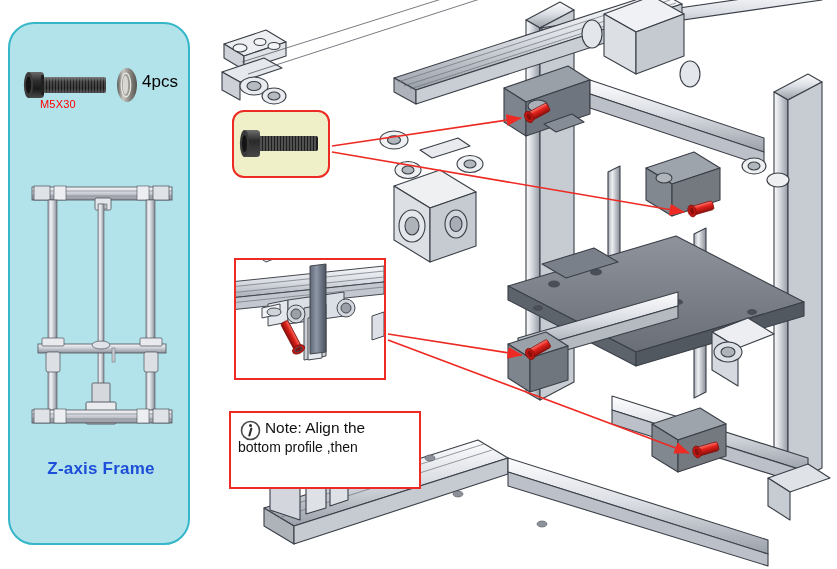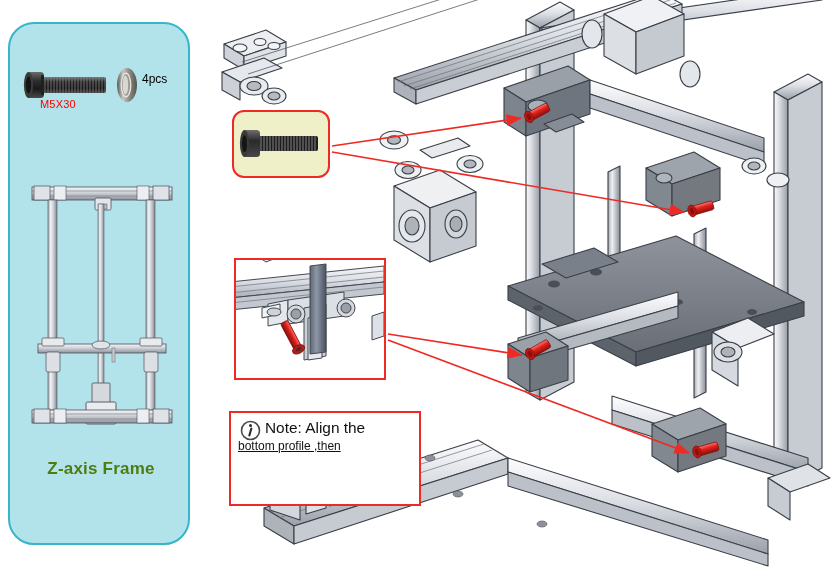--- a/index.html
+++ b/index.html
@@ -44,37 +44,37 @@
     white-space: nowrap;
   }
   #washer-art {
     position: absolute;
     left: 104px; top: 14px;
     width: 26px; height: 38px;
   }
   #pcs-label {
     position: absolute;
     left: 132px; top: 20px;
-    font-size: 12px;
+    font-size: 17px;
     color: #000;
     white-space: nowrap;
   }
   #zframe-art {
     position: absolute;
     left: 14px; top: 150px;
     width: 156px; height: 262px;
   }
   #zframe-label {
     position: absolute;
     left: 0; top: 435px;
     width: 182px;
     text-align: center;
     font-size: 17px;
     font-weight: bold;
-    color: #4d7c0f;
+    color: #1d4ed8;
     letter-spacing: .2px;
   }
 
   
   #printer-art {
     position: absolute;
     left: 208px; top: 0;
     width: 629px; height: 569px;
   }
 
@@ -97,21 +97,21 @@
     background: #ffffff;
     border: 2px solid #ee2a24;
     overflow: hidden;
   }
   #detail-inset svg { position:absolute; left:0; top:0; }
 
   
   #note-box {
     position: absolute;
     left: 229px; top: 411px;
-    width: 192px; height: 95px;
+    width: 192px; height: 78px;
     background: #ffffff;
     border: 2.5px solid #ee2a24;
     padding: 4px 15px 4px 7px;
   }
   #note-icon {
     position: absolute;
     left: 9px; top: 7px;
     width: 21px; height: 21px;
   }
   #note-body {
@@ -119,25 +119,24 @@
     left: 7px; top: 6px;
     width: 180px;
   }
   #note-line1 {
     margin-left: 27px;
     font-size: 15.4px;
     color: #111;
     white-space: nowrap;
   }
   #note-line2, #note-line3 {
-    font-size: 12px;
+    font-size: 14px;
     color: #111;
     white-space: nowrap;
     margin-top: 2px;
-    text-decoration: underline;
   }
 
   
   #leaders {
     position: absolute;
     left: 0; top: 0;
     width: 837px; height: 569px;
     pointer-events: none;
   }
 </style>

